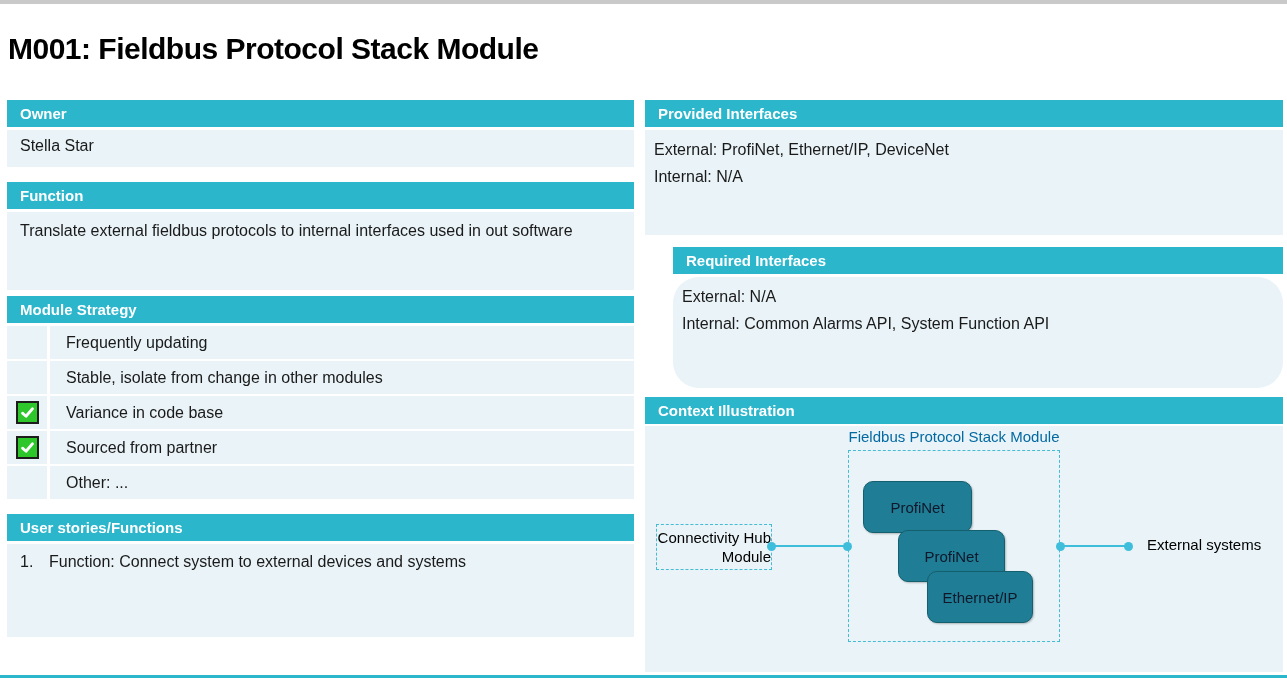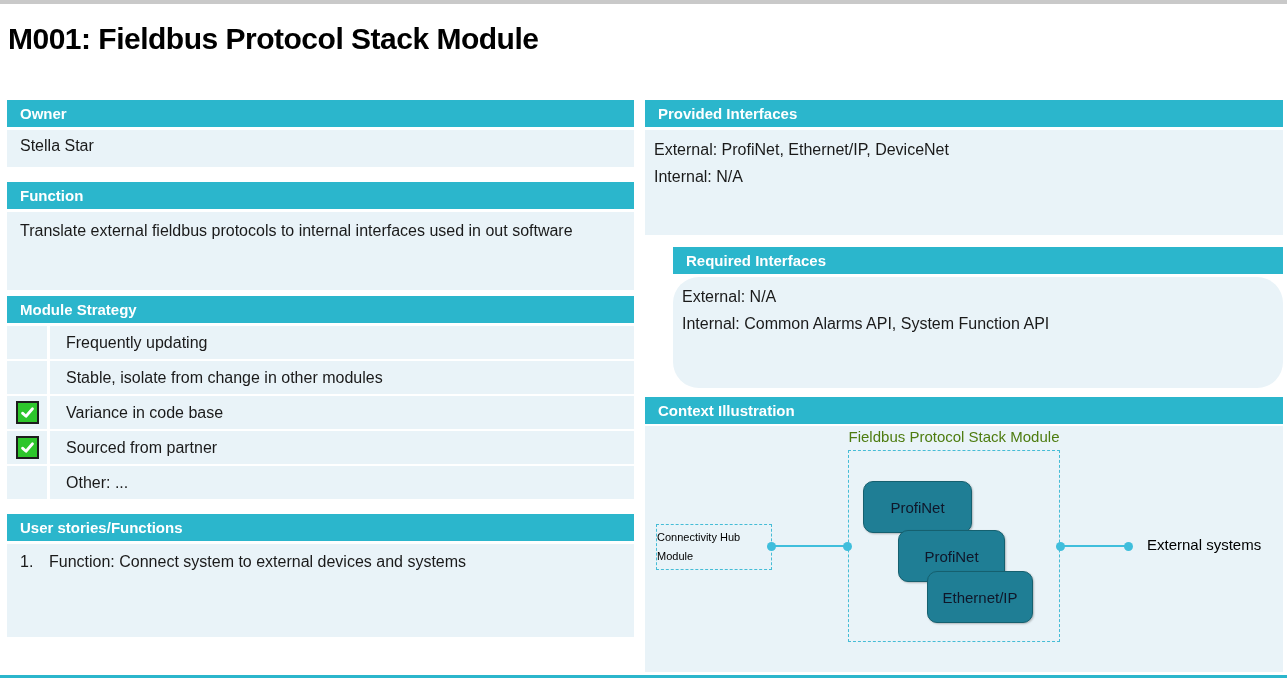--- a/index.html
+++ b/index.html
@@ -1,20 +1,20 @@
 <!DOCTYPE html>
 <html><head>
 <meta charset="utf-8">
 <style>
   html,body{margin:0;padding:0;background:#fff;}
   .page{position:relative;width:1287px;height:678px;background:#ffffff;
         font-family:"Liberation Sans",sans-serif;color:#1a1a1a;overflow:hidden;}
   .top-bar{position:absolute;top:0;left:0;width:100%;height:4px;background:#C9C9C9;}
   .bottom-bar{position:absolute;bottom:0;left:0;width:100%;height:3px;background:#2BB6CC;}
-  .title{position:absolute;left:8px;top:22px;margin:0;font-size:30px;font-weight:bold;color:#000;letter-spacing:-0.5px;}
+  .title{position:absolute;left:8px;top:32px;margin:0;font-size:30px;font-weight:bold;color:#000;letter-spacing:-0.5px;}
   .col{position:absolute;top:100px;}
   .col-left{left:7px;width:627px;}
   .col-right{left:645px;width:638px;}
   .hdr{height:27px;line-height:27px;background:#2BB6CC;color:#fff;font-size:15px;
        font-weight:bold;padding-left:13px;box-sizing:border-box;}
   .body{background:#E9F3F8;margin-top:3px;box-sizing:border-box;font-size:16px;}
   .owner-body{height:37px;padding:7px 13px 0 13px;}
   .function-body{height:78px;padding:6px 13px 0 13px;line-height:26px;}
   .stories-body{height:93px;padding:9px 13px 0 13px;}
   .story-item{display:flex;}
@@ -31,32 +31,32 @@
   .strategy-row{display:flex;column-gap:3px;height:33px;margin-bottom:2px;}
   .strategy-row:last-child{margin-bottom:0;}
   .check-cell{flex:0 0 40px;background:#E9F3F8;display:flex;align-items:center;justify-content:center;}
   .strategy-label{flex:1;background:#E9F3F8;display:flex;align-items:center;padding-left:16px;font-size:16px;}
   .checkbox{visibility:hidden;width:19px;height:19px;background:#2DC62B;border:2px solid #1d1d1d;
             box-sizing:content-box;display:flex;align-items:center;justify-content:center;}
   .checkbox.checked{visibility:visible;}
   .checkbox svg{width:15px;height:15px;display:block;}
   
   .ctx-body{position:relative;height:246px;margin-top:2px;}
-  .module-label{position:absolute;left:203px;top:2px;width:212px;text-align:center;font-size:15px;color:#4d7c0f;}
+  .module-label{position:absolute;left:203px;top:2px;width:212px;text-align:center;font-size:15px;color:#0369a1;}
   .dashed-box{position:absolute;left:203px;top:24px;width:212px;height:192px;
               border:1px dashed #45BCD6;box-sizing:border-box;}
   .stack-box{position:absolute;background:#1F7E95;border:1px solid #15606F;border-radius:10px;
              color:#0f172a;font-size:15px;display:flex;align-items:center;justify-content:center;
              box-shadow:1px 1px 2px rgba(0,0,0,0.25);box-sizing:border-box;}
   .stack-box-1{left:218px;top:55px;width:109px;height:52px;}
   .stack-box-2{left:253px;top:104px;width:107px;height:52px;}
   .stack-box-3{left:282px;top:145px;width:106px;height:52px;}
   .hub-box{position:absolute;left:11px;top:98px;width:116px;height:46px;border:1px dashed #45BCD6;
            box-sizing:border-box;display:flex;align-items:center;justify-content:center;
-           text-align:left;font-size:11px;line-height:19px;color:#000;}
+           text-align:right;font-size:15px;line-height:19px;color:#000;}
   .connector{position:absolute;height:2px;background:#3FBEDC;}
   .connector-left{left:126px;top:119px;width:77px;}
   .connector-right{left:415px;top:119px;width:69px;}
   .dot{position:absolute;width:9px;height:9px;border-radius:50%;background:#3FBEDC;top:-3.5px;}
   .dot-l{left:-4px;}
   .dot-r{right:-4px;}
   .external-label{position:absolute;left:502px;top:110px;font-size:15px;color:#000;}
 </style>
 </head>
 <body>

